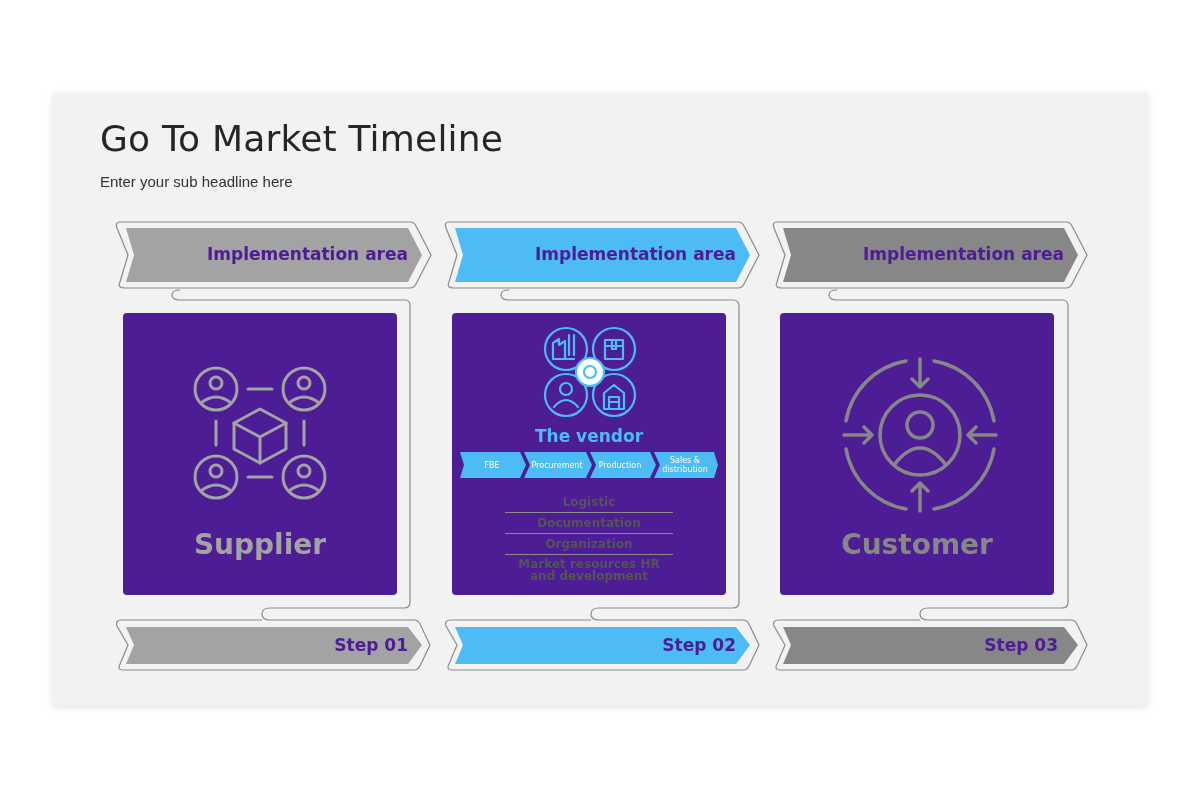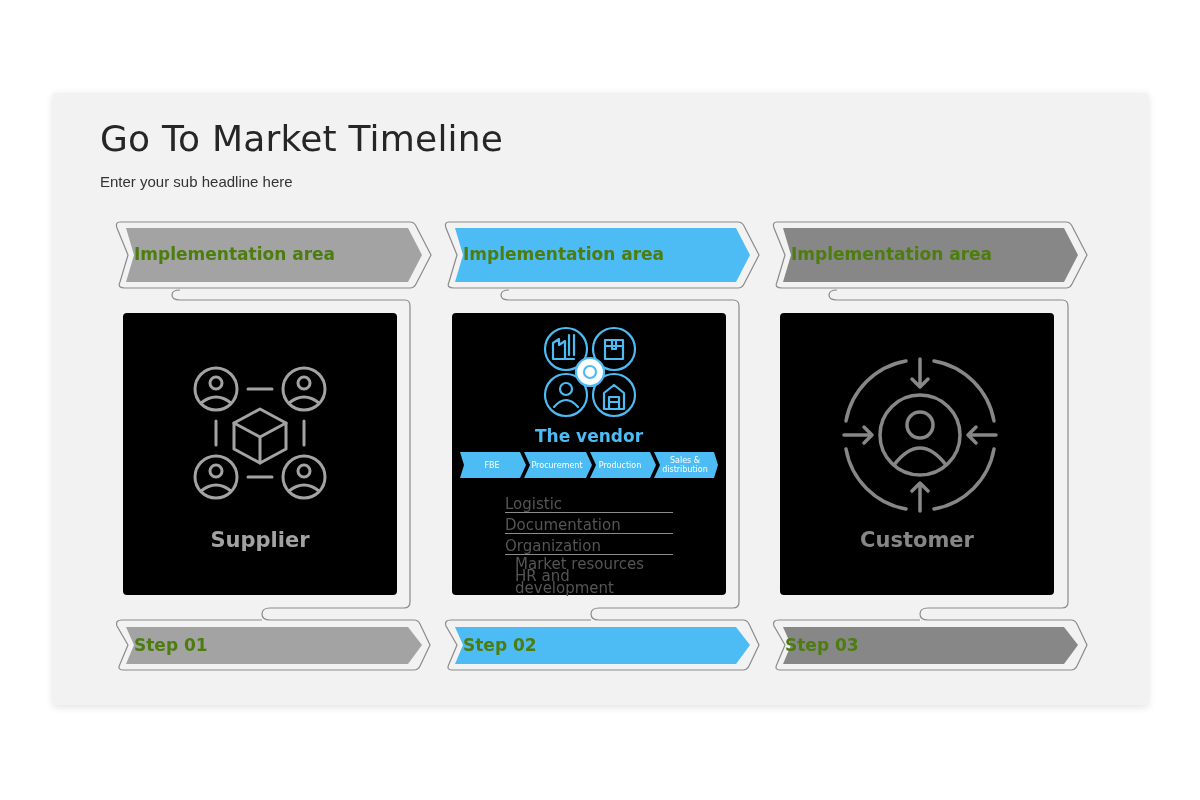--- a/index.html
+++ b/index.html
@@ -1,26 +1,26 @@
 <!DOCTYPE html>
 <html><head>
 <meta charset="utf-8">
 <style>
   html, body { margin:0; padding:0; }
   body { width:1200px; height:800px; background:#ffffff; position:relative; overflow:hidden; font-family:"DejaVu Sans", sans-serif; }
   .slide { position:absolute; left:53px; top:93px; width:1095px; height:612px; background:#f2f2f2; box-shadow:0 2px 8px rgba(0,0,0,0.12); }
   .title { position:absolute; left:100px; top:118px; font-size:36px; font-weight:normal; color:#262626; letter-spacing:0.2px; margin:0; }
   .subtitle { position:absolute; left:100px; top:173px; font-size:15px; color:#333333; font-family:Liberation Sans, sans-serif; }
   svg.frames { position:absolute; left:0; top:0; }
-  .chev-label { position:absolute; color:#4d7c0f; font-weight:bold; text-align:left; font-size:17px; }
-  .card { position:absolute; background:#000000; border-radius:4px; }
-  .card-label { position:absolute; left:0; right:0; text-align:center; font-weight:bold; font-size:21px; }
+  .chev-label { position:absolute; color:#4c1d95; font-weight:bold; text-align:right; font-size:17px; }
+  .card { position:absolute; background:#4c1d95; border-radius:4px; }
+  .card-label { position:absolute; left:0; right:0; text-align:center; font-weight:bold; font-size:28px; }
   .icon { position:absolute; }
   .mini-step { position:absolute; color:#ffffff; font-size:8px; text-align:center; line-height:9px; display:flex; align-items:center; justify-content:center; }
-  .list-row { position:absolute; left:505px; width:168px; text-align:left; font-size:15px; color:#555555; }
+  .list-row { position:absolute; left:505px; width:168px; text-align:center; font-size:12px; color:#555555;font-weight:bold; }
   .list-line { position:absolute; left:505px; width:168px; height:1px; background:#8c8c8c; }
 </style>
 </head>
 <body>
 
 <div class="slide"></div>
 
 <h1 class="title">Go To Market Timeline</h1>
 <div class="subtitle">Enter your sub headline here</div>
 

